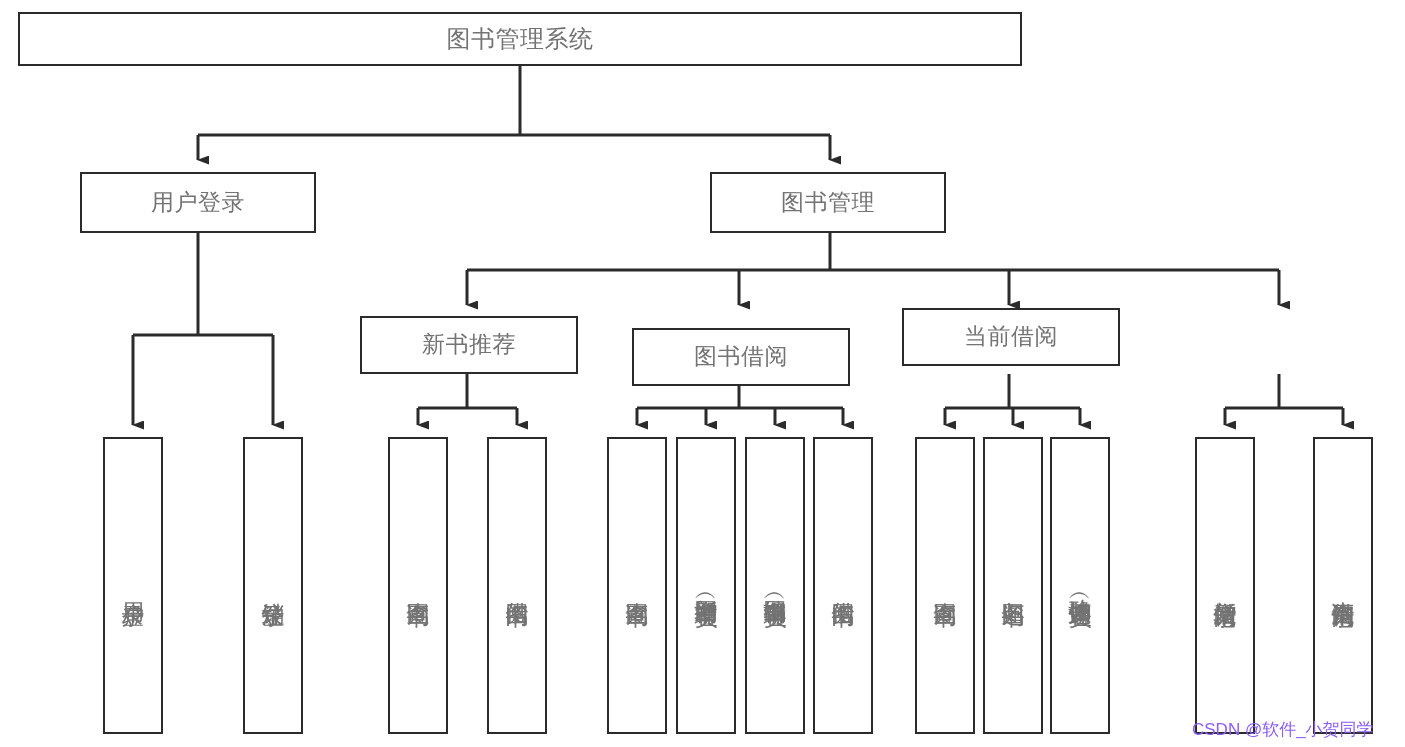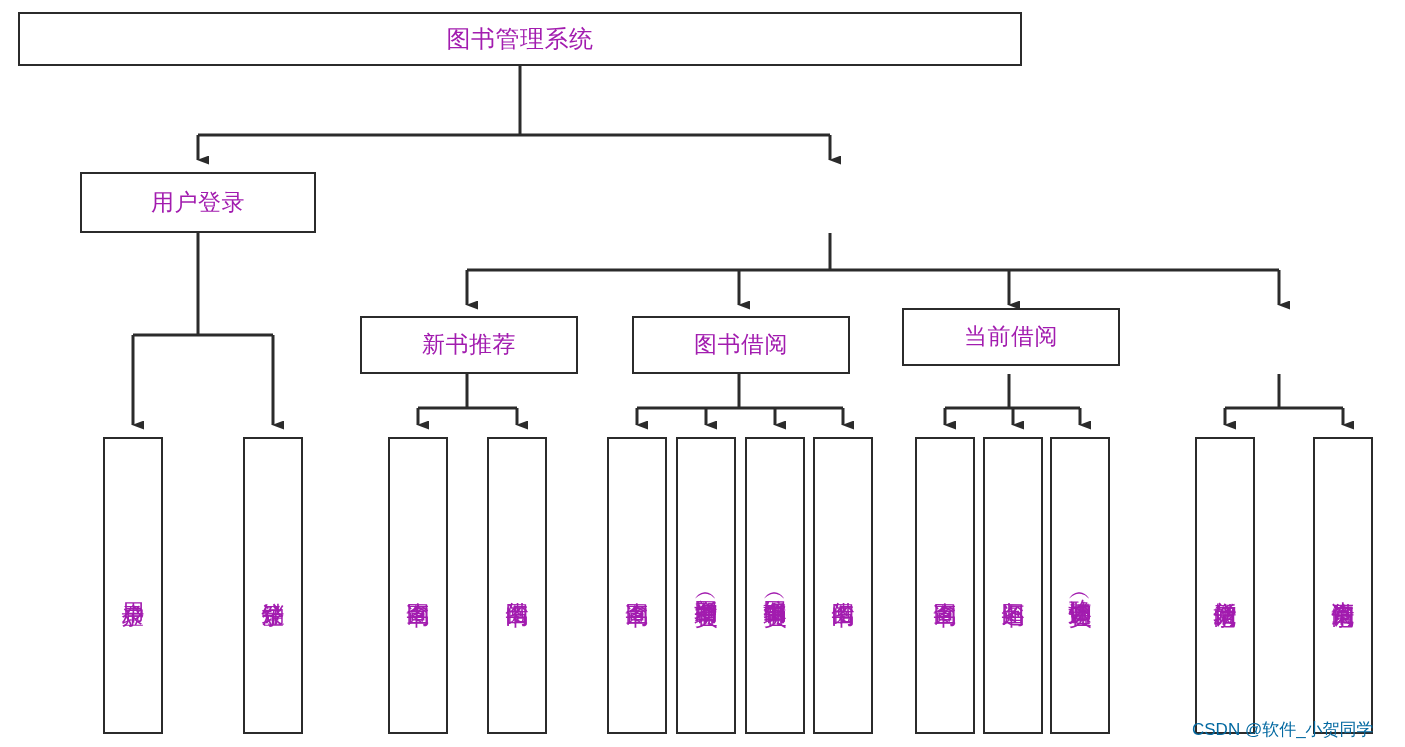--- a/index.html
+++ b/index.html
@@ -30,21 +30,21 @@
     position: absolute;
     box-sizing: border-box;
     background: #ffffff;
     border: 2px solid #2b2b2b;
     display: flex;
     align-items: center;
     justify-content: center;
     overflow: hidden;
   }
   .node-label {
-    color: #a21caf;
+    color: #737373;
     font-family: "Liberation Sans", sans-serif;
     text-align: center;
     line-height: 1.12;
     white-space: nowrap;
   }
   .node-label.horizontal {
     font-size: 23px;
     letter-spacing: 0.5px;
   }
   .node-label.vertical {
@@ -52,21 +52,21 @@
     text-orientation: upright;
     font-size: 23px;
     letter-spacing: 1px;
     line-height: 1.0;
   }
   .root-box .node-label.horizontal {
     font-size: 24px;
   }
   .watermark {
     position: absolute;
-    color: #0369a1;
+    color: #8b5cf6;
     font-size: 17px;
     font-family: "Liberation Sans", sans-serif;
     white-space: nowrap;
     pointer-events: none;
   }
 </style>
 </head>
 <body>
 
 <div id="diagram-root">
@@ -136,25 +136,28 @@
     </g>
   </svg>
 
   <div class="node-box root-box" style="left:18px; top:12px; width:1004px; height:54px;">
     <span class="node-label horizontal">图书管理系统</span>
   </div>
 
   <div class="node-box" style="left:80px; top:172px; width:236px; height:61px;">
     <span class="node-label horizontal">用户登录</span>
   </div>
+  <div class="node-box" style="left:710px; top:172px; width:236px; height:61px;">
+    <span class="node-label horizontal">图书管理</span>
+  </div>
 
   <div class="node-box" style="left:360px; top:316px; width:218px; height:58px;">
     <span class="node-label horizontal">新书推荐</span>
   </div>
-  <div class="node-box" style="left:632px; top:316px; width:218px; height:58px;">
+  <div class="node-box" style="left:632px; top:328px; width:218px; height:58px;">
     <span class="node-label horizontal">图书借阅</span>
   </div>
   <div class="node-box" style="left:902px; top:308px; width:218px; height:58px;">
     <span class="node-label horizontal">当前借阅</span>
   </div>
 
   <div class="node-box" style="left:103px; top:437px; width:60px; height:297px;">
     <span class="node-label vertical">用户登录</span>
   </div>
   <div class="node-box" style="left:243px; top:437px; width:60px; height:297px;">

